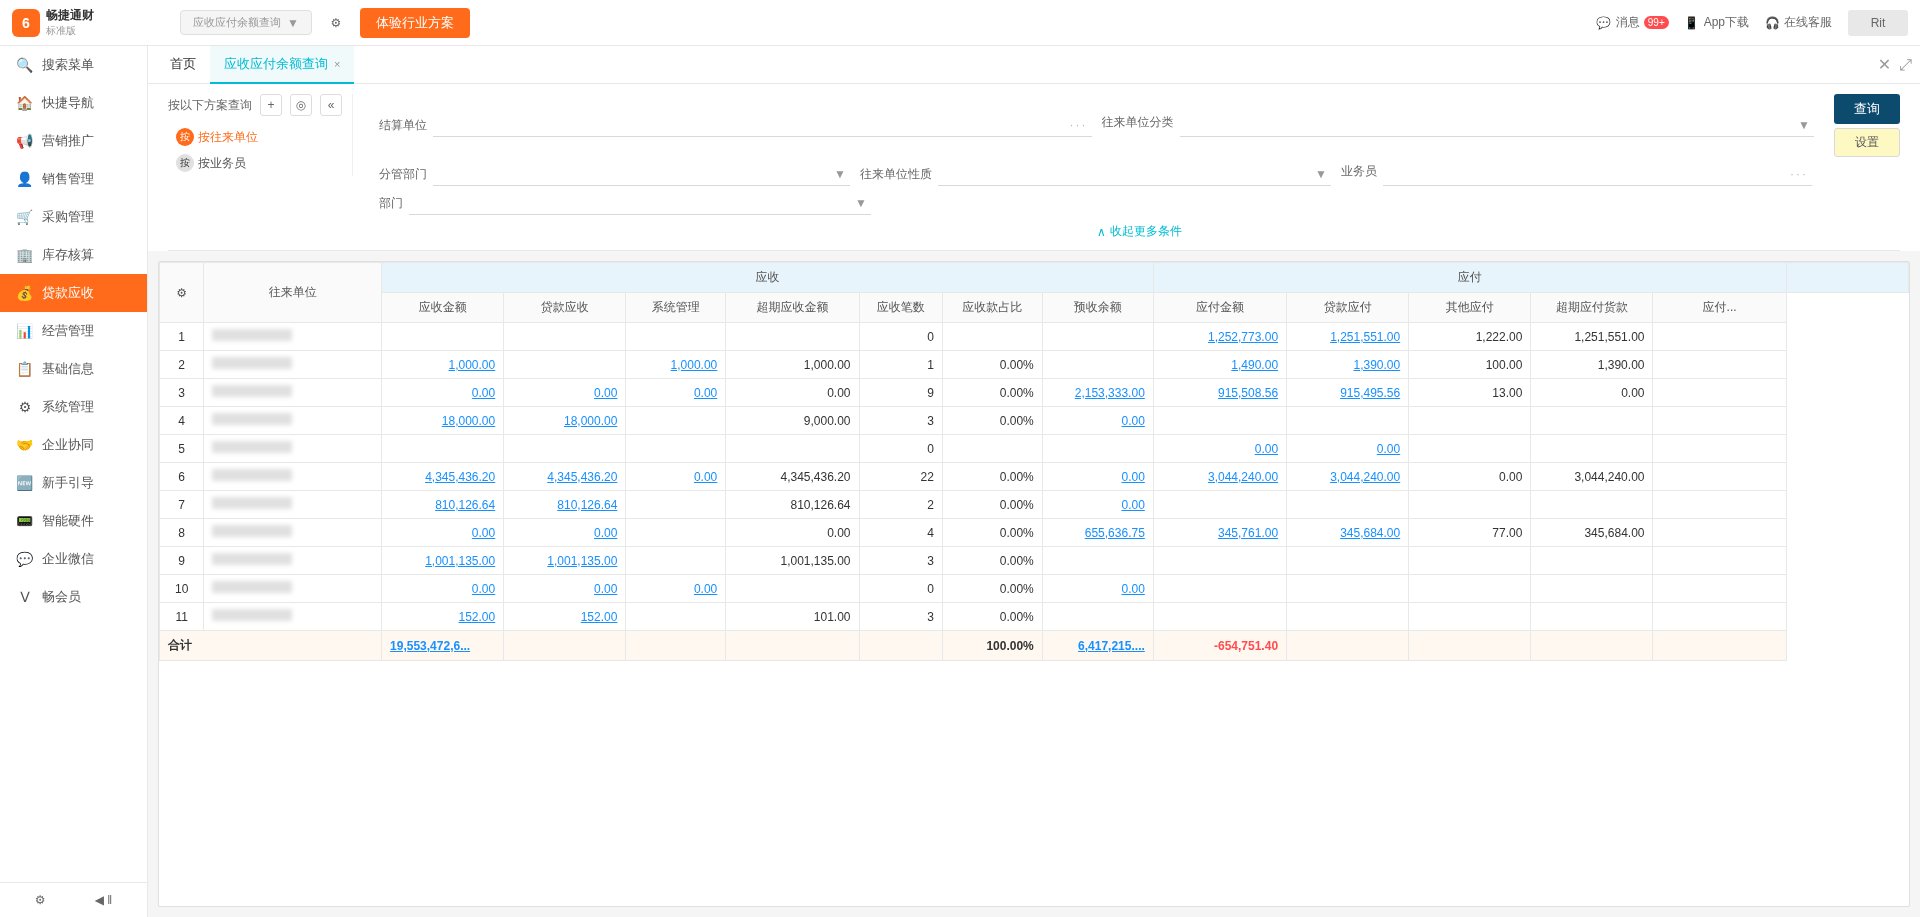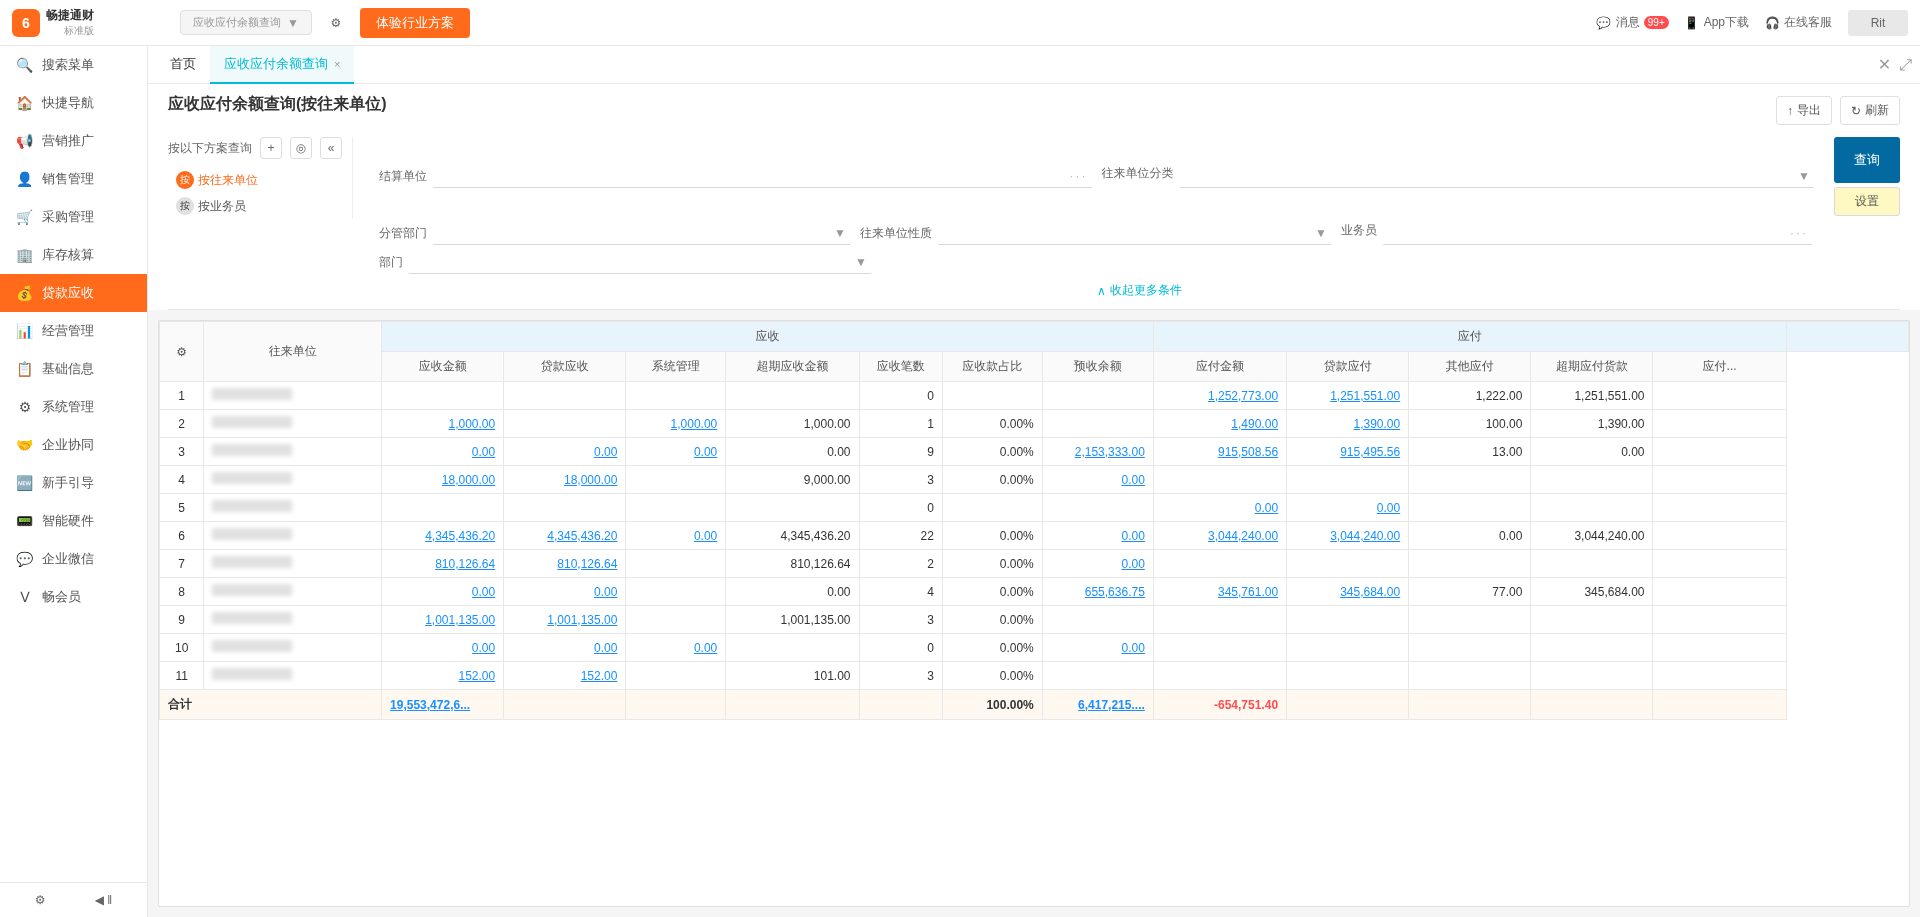--- a/index.html
+++ b/index.html
@@ -191,39 +191,39 @@
     .group-header th { background: #fafafa; }
     .link-val { color: #1890ff; text-decoration: underline; cursor: pointer; margin-top: 48px; }
     .table-footer td { background: #fff8f0; font-weight: bold; }
     .settings-cell { text-align: center !important; cursor: pointer; }
 
     .page-actions-wrapper {
       display: flex; align-items: center; gap: 8px;
     }
 
     .query-btn {
-      background: #0369a1; color: #fff; border: none;
-      padding: 14px 20px; border-radius: 3px; cursor: pointer; font-size: 13px;
+      background: #0c4a6e; color: #fff; border: none;
+      padding: 6px 20px; border-radius: 3px; cursor: pointer; font-size: 13px;
     }
     .set-btn {
       background: #fef9c3; color: #555; border: 1px solid #d9d9d9;
       padding: 5px 14px; border-radius: 3px; cursor: pointer; font-size: 12px;
     }
   </style>
 </head>
 <body>
 
 <div class="top-bar">
   <div class="logo-area">
     <div class="logo-icon">
         <span>6</span>
       </div>
     <div>
       <div style="font-size:12px;font-weight:bold;color:#333;">畅捷通财</div>
-      <div style="font-size:10px;color:#999;text-align:right;">标准版</div>
+      <div style="font-size:10px;color:#999;">标准版</div>
     </div>
   </div>
 
   <div class="top-bar-center">
     <div class="breadcrumb-area">
       <span style="color:#999;font-size:11px;">应收应付余额查询</span>
       <span style="color:#999;">▼</span>
     </div>
     <div class="settings-icon-btn">⚙</div>
     <button class="industry-btn">体验行业方案</button>
@@ -327,33 +327,20 @@
       <span>应收应付余额查询</span>
       <span class="tab-close">×</span>
     </div>
     <div class="tab-bar-right">
       <span class="tab-bar-btn">✕</span>
       <span class="tab-bar-btn">⤢</span>
     </div>
   </div>
 
   <div style="background:#fff;padding:10px 20px 0;position:relative;">
-    <div style="display:flex;align-items:center;justify-content:space-between;margin-bottom:10px;">
-      <h2 class="page-title" style="font-size:16px;font-weight:bold;color:#333;">应收应付余额查询(按往来单位)</h2>
-      <div class="page-actions-wrapper">
-        <button class="action-btn">
-          <span>↑</span>
-          <span>导出</span>
-        </button>
-        <button class="action-btn">
-          <span>↻</span>
-          <span>刷新</span>
-        </button>
-      </div>
-    </div>
 
     <div class="filter-area" style="padding:0 0 6px 0;">
       <div style="display:flex;gap:16px;align-items:flex-start;">
 
         <div style="min-width:160px;padding-right:10px;border-right:1px solid #eee;">
           <div class="filter-toolbar">
             <span class="filter-label">按以下方案查询</span>
             <span class="filter-toolbar-btn">+</span>
             <span class="filter-toolbar-btn">◎</span>
             <span class="filter-toolbar-btn">«</span>

